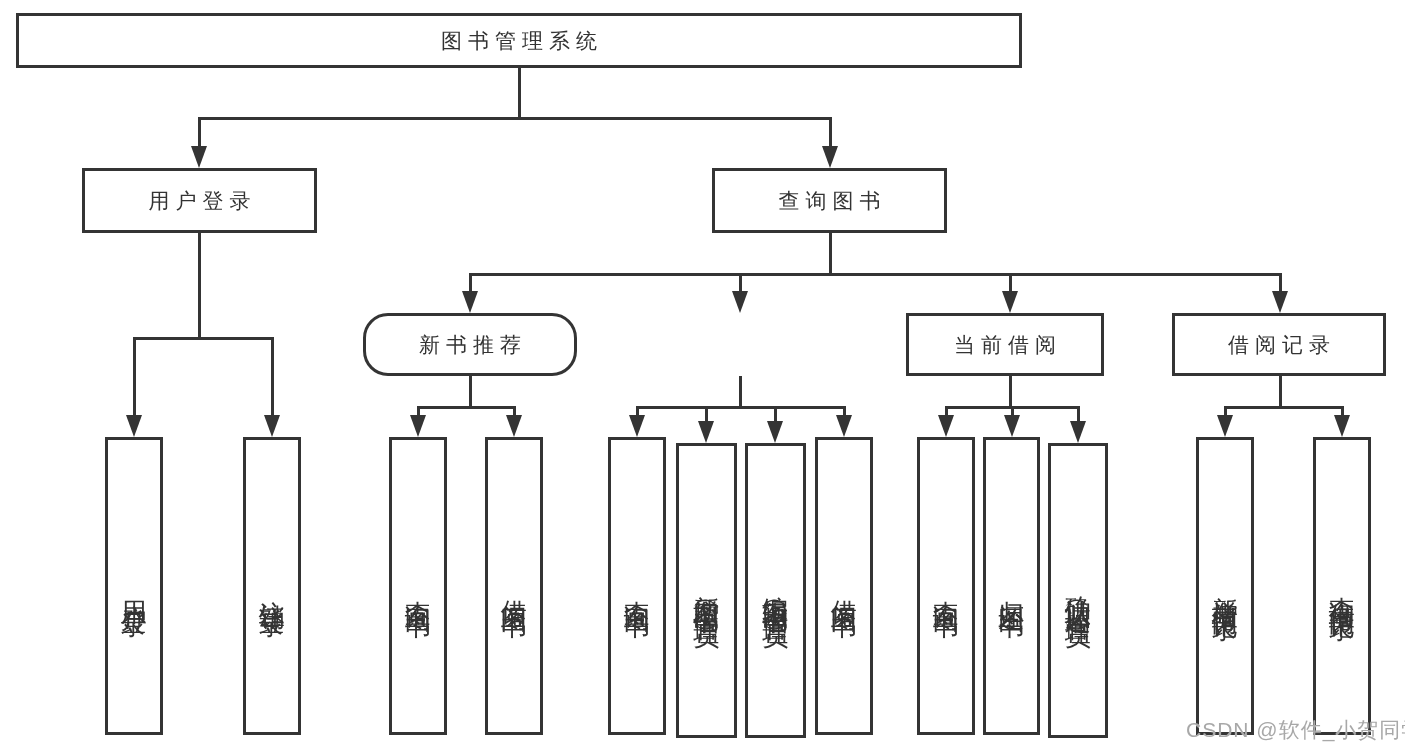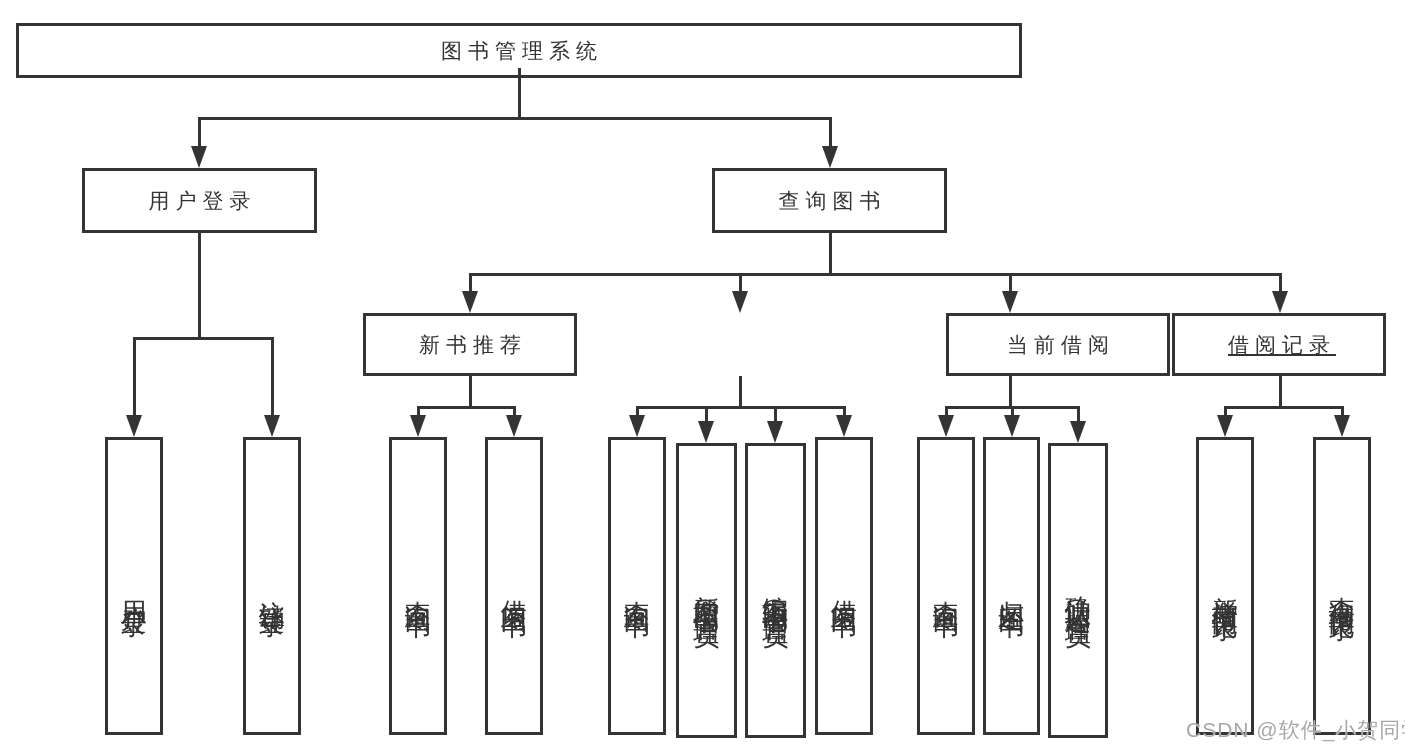--- a/index.html
+++ b/index.html
@@ -26,21 +26,21 @@
   .watermark{
     position:absolute;left:1186px;top:716px;font-size:21px;color:#a8a8a8;
     letter-spacing:1px;white-space:nowrap;z-index:5;text-shadow:0 1px 1px rgba(255,255,255,.7);
   }
 </style>
 </head>
 <body>
 
 <div id="stage">
 
-  <div class="box hbox" style="left:16px;top:23px;width:1006px;height:55px;">
+  <div class="box hbox" style="left:16px;top:13px;width:1006px;height:55px;">
     <span>图书管理系统</span>
   </div>
 
   <div class="vl" style="left:517.5px;top:68px;height:52px;"></div>
   <div class="hl" style="left:197.5px;top:117px;width:634px;"></div>
   <div class="vl" style="left:197.5px;top:117px;height:29px;"></div>
   <div class="arr" style="left:191px;top:146px;"></div>
   <div class="vl" style="left:828.5px;top:117px;height:29px;"></div>
   <div class="arr" style="left:822px;top:146px;"></div>
 
@@ -55,27 +55,27 @@
   <div class="hl" style="left:468.5px;top:273px;width:813px;"></div>
   <div class="vl" style="left:468.5px;top:273px;height:19px;"></div>
   <div class="arr" style="left:462px;top:291px;"></div>
   <div class="vl" style="left:738.5px;top:273px;height:19px;"></div>
   <div class="arr" style="left:732px;top:291px;"></div>
   <div class="vl" style="left:1008.5px;top:273px;height:19px;"></div>
   <div class="arr" style="left:1002px;top:291px;"></div>
   <div class="vl" style="left:1278.5px;top:273px;height:19px;"></div>
   <div class="arr" style="left:1272px;top:291px;"></div>
 
-  <div class="box hbox" style="left:363px;top:313px;width:214px;height:63px;">
+  <div class="box hbox" style="left:363px;top:313px;width:214px;height:63px;border-radius:25px;">
     <span>新书推荐</span>
   </div>
-  <div class="box hbox" style="left:946px;top:313px;width:224px;height:63px;">
+  <div class="box hbox" style="left:906px;top:313px;width:198px;height:63px;">
     <span>当前借阅</span>
   </div>
-  <div class="box hbox" style="left:1172px;top:313px;width:214px;height:63px;text-decoration:underline;">
+  <div class="box hbox" style="left:1172px;top:313px;width:214px;height:63px;">
     <span>借阅记录</span>
   </div>
 
   <div class="vl" style="left:197.5px;top:233px;height:107px;"></div>
   <div class="hl" style="left:132.5px;top:337px;width:141px;"></div>
   <div class="vl" style="left:132.5px;top:337px;height:79px;"></div>
   <div class="arr" style="left:126px;top:415px;"></div>
   <div class="vl" style="left:270.5px;top:337px;height:79px;"></div>
   <div class="arr" style="left:264px;top:415px;"></div>
 

